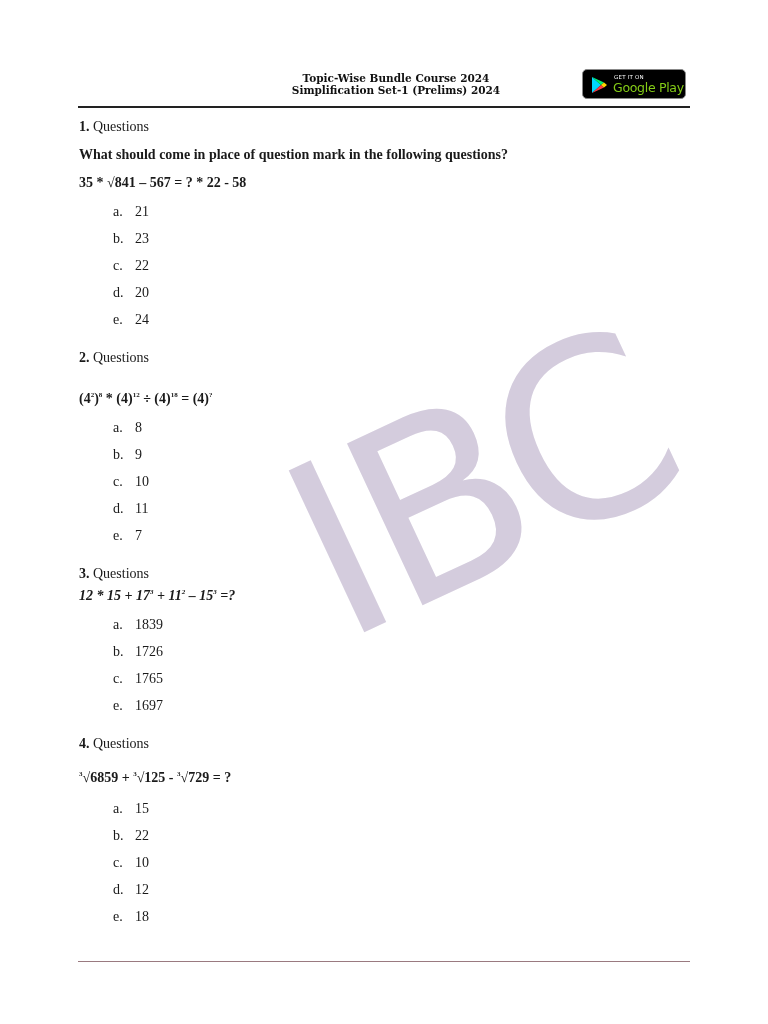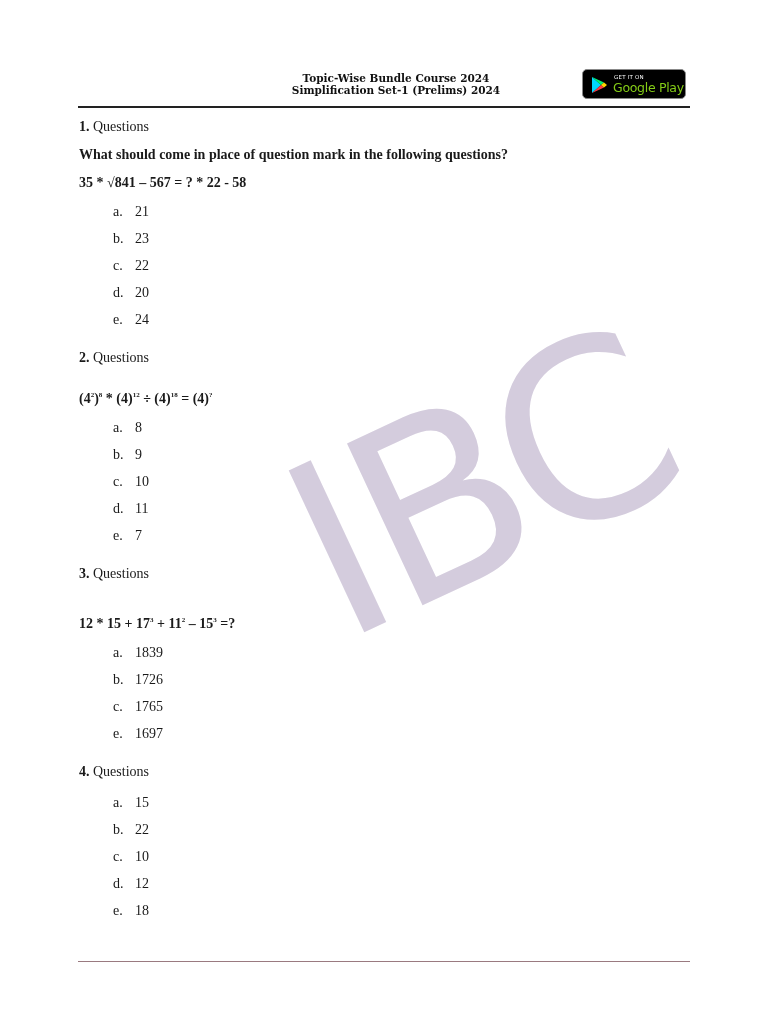--- a/index.html
+++ b/index.html
@@ -79,31 +79,32 @@
       <li class="opt"><span class="lbl">a.</span><span>8</span></li>
       <li class="opt"><span class="lbl">b.</span><span>9</span></li>
       <li class="opt"><span class="lbl">c.</span><span>10</span></li>
       <li class="opt"><span class="lbl">d.</span><span>11</span></li>
       <li class="opt"><span class="lbl">e.</span><span>7</span></li>
     </ul>
   </div>
 
   <div style="margin-top:12px;">
     <p class="q-heading"><b>3.</b> <span>Questions</span></p>
-    <p class="q-stem" style="margin-top:32px;"><span>12 * 15 + 17</span><sup>3</sup><span> + 11</span><sup>2</sup><span> – 15</span><sup>3</sup><span> =?</span></p>
+    <p class="q-stem" style="margin-top:4px;font-style:italic;"><span>12 * 15 + 17</span><sup>3</sup><span> + 11</span><sup>2</sup><span> – 15</span><sup>3</sup><span> =?</span></p>
     <ul class="opts" style="margin-top:6px;">
       <li class="opt"><span class="lbl">a.</span><span>1839</span></li>
       <li class="opt"><span class="lbl">b.</span><span>1726</span></li>
       <li class="opt"><span class="lbl">c.</span><span>1765</span></li>
       <li class="opt"><span class="lbl">e.</span><span>1697</span></li>
     </ul>
   </div>
 
   <div style="margin-top:12px;">
     <p class="q-heading"><b>4.</b> <span>Questions</span></p>
+    <p class="q-stem" style="margin-top:16px;"><sup>3</sup><span>√6859 + </span><sup>3</sup><span>√125 - </span><sup>3</sup><span>√729 = ?</span></p>
     <ul class="opts" style="margin-top:8px;">
       <li class="opt"><span class="lbl">a.</span><span>15</span></li>
       <li class="opt"><span class="lbl">b.</span><span>22</span></li>
       <li class="opt"><span class="lbl">c.</span><span>10</span></li>
       <li class="opt"><span class="lbl">d.</span><span>12</span></li>
       <li class="opt"><span class="lbl">e.</span><span>18</span></li>
     </ul>
   </div>
 
 </div>

